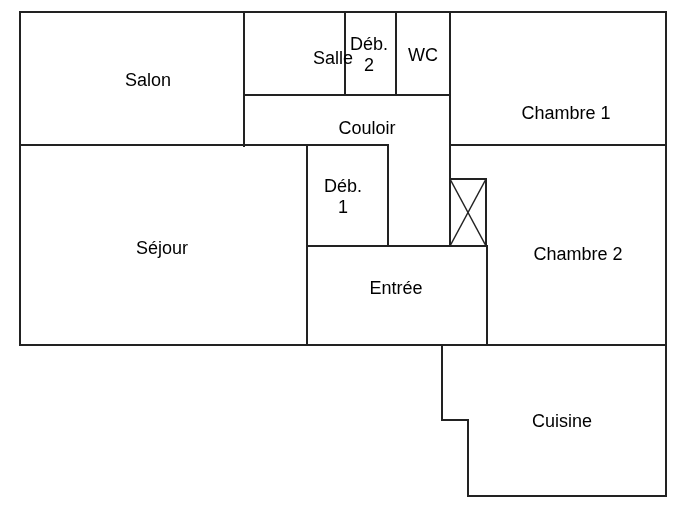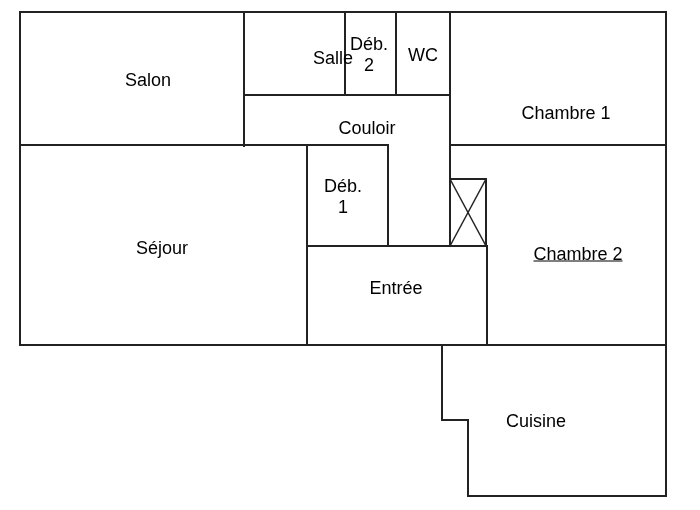--- a/index.html
+++ b/index.html
@@ -85,17 +85,17 @@
   <div class="room-label" style="left:423px; top:55px;text-align:center;">WC</div>
   <div class="room-label" style="left:566px; top:78px;margin-top:35px;">Chambre 1</div>
   <div class="room-label" style="left:367px; top:128px;">Couloir</div>
 
   <div class="room-label" style="left:343px; top:197px;">
     <span>Déb.</span>
     <span>1</span>
   </div>
 
   <div class="room-label" style="left:162px; top:248px;">Séjour</div>
-  <div class="room-label" style="left:578px; top:254px;text-decoration:underline;">Chambre 2</div>
+  <div class="room-label" style="left:578px; top:254px;">Chambre 2</div>
   <div class="room-label" style="left:396px; top:288px;text-align:center;">Entrée</div>
-  <div class="room-label" style="left:536px; top:421px;">Cuisine</div>
+  <div class="room-label" style="left:562px; top:421px;">Cuisine</div>
 
 </div>
 
 </body></html>

